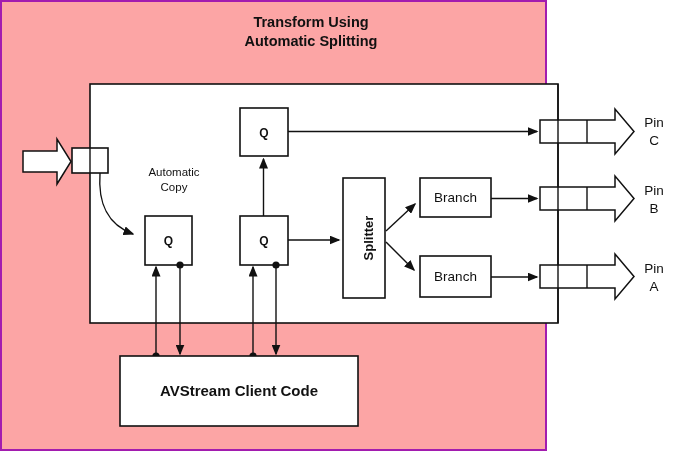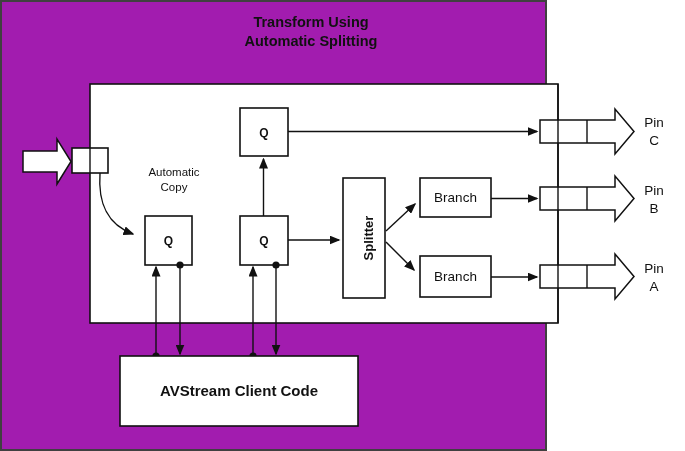--- a/index.html
+++ b/index.html
@@ -1,18 +1,18 @@
 <!DOCTYPE html>
 <html><head>
 <meta charset="utf-8">
 <style>
   html,body{margin:0;padding:0;background:#fff;}
   #canvas{
     width:547px;height:451px;box-sizing:border-box;
-    border:2px solid #404040;background:#a21caf;position:relative;
+    border:2px solid #a21caf;background:#fca5a5;position:relative;
     font-family:"Liberation Sans", sans-serif;
   }
   svg{display:block;}
   text{fill:#111;}
   .t-title{font-size:14.5px;font-weight:bold;}
   .t-q{font-size:12px;font-weight:bold;}
   .t-splitter{font-size:13px;font-weight:bold;}
   .t-branch{font-size:13.5px;font-weight:normal;}
   .t-pin{font-size:13.5px;font-weight:normal;}
   .t-note{font-size:11.5px;font-weight:normal;}

